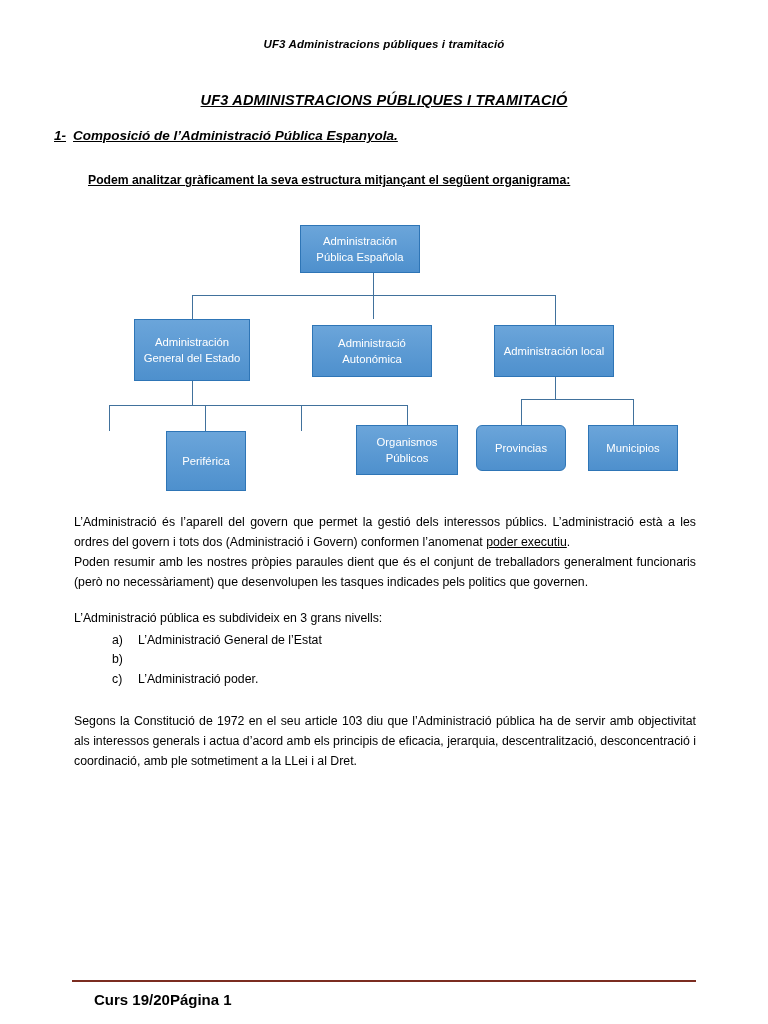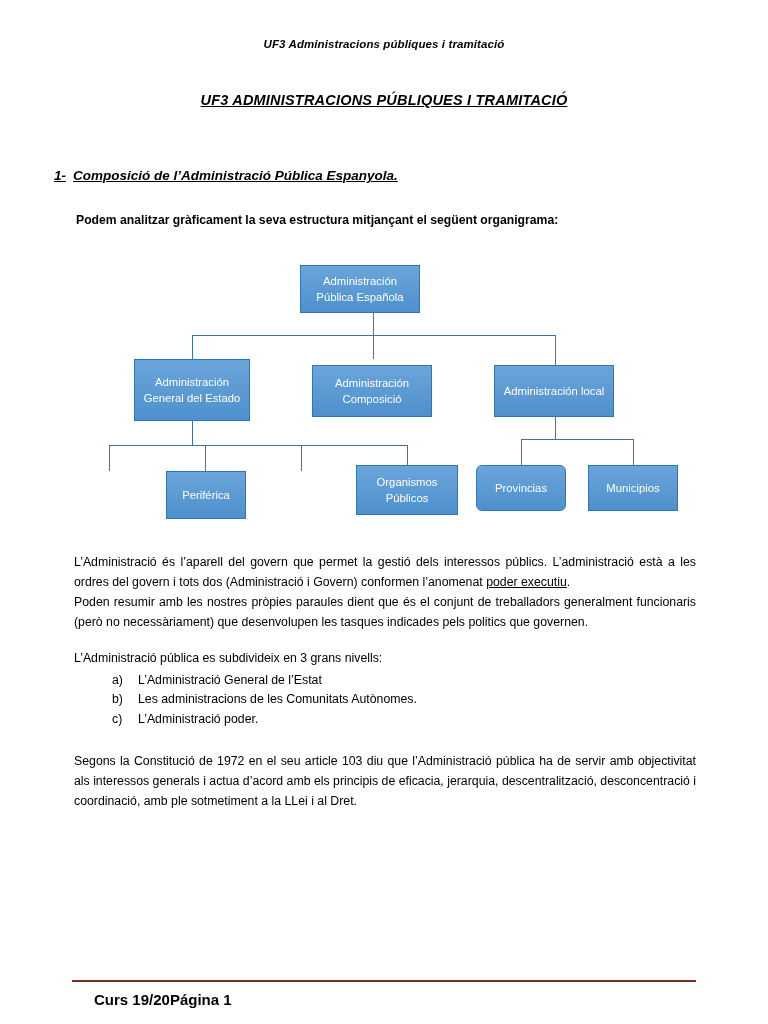--- a/index.html
+++ b/index.html
@@ -37,31 +37,32 @@
     font-size: 14.5px;
     text-decoration: underline;
     margin-top: 42px;
     letter-spacing: .2px;
   }
   .section-heading {
     font-weight: bold;
     font-style: italic;
     font-size: 13.5px;
     text-decoration: underline;
-    margin-top: 60px;
+    margin-top: 20px;
     margin-left: -18px;
   }
   .section-heading .num {
     margin-right: 7px;
   }
   .lead-line {
     font-weight: bold;
     font-size: 12.2px;
     margin-top: 30px;
-    margin-left: 4px;
+    margin-left: 16px;
+    text-decoration: underline;
   }
 
   
   .diagram {
     position: relative;
     width: 624px;
     height: 290px;
     margin-top: 20px;
   }
   .node {
@@ -146,56 +147,55 @@
 
     <div class="node" style="left:228px; top:18px; width:120px; height:48px;">Administración Pública Española</div>
 
     <div class="line v" style="left:301px; top:66px; height:22px;"></div>
     <div class="line h" style="left:120px; top:88px; width:363px;"></div>
     <div class="line v" style="left:120px; top:88px; height:24px;"></div>
     <div class="line v" style="left:301px; top:88px; height:24px;"></div>
     <div class="line v" style="left:483px; top:88px; height:30px;"></div>
 
     <div class="node" style="left:62px; top:112px; width:116px; height:62px;text-align:center;">Administración General del Estado</div>
-    <div class="node" style="left:240px; top:118px; width:120px; height:52px;">Administración Composició</div>
+    <div class="node" style="left:240px; top:118px; width:120px; height:52px;">Administració Autonómica</div>
     <div class="node" style="left:422px; top:118px; width:120px; height:52px;">Administración local</div>
 
     <div class="line v" style="left:120px; top:174px; height:24px;"></div>
     <div class="line h" style="left:37px; top:198px; width:298px;"></div>
     <div class="line v" style="left:37px; top:198px; height:26px;"></div>
     <div class="line v" style="left:133px; top:198px; height:26px;"></div>
     <div class="line v" style="left:229px; top:198px; height:26px;"></div>
     <div class="line v" style="left:335px; top:198px; height:26px;"></div>
 
     <div class="line v" style="left:483px; top:170px; height:22px;"></div>
     <div class="line h" style="left:449px; top:192px; width:112px;"></div>
     <div class="line v" style="left:449px; top:192px; height:26px;"></div>
     <div class="line v" style="left:561px; top:192px; height:26px;"></div>
 
-    <div class="node" style="left:94px; top:224px; width:80px; height:48px;">Periférica</div>
+    <div class="node" style="left:94px; top:224px; width:80px; height:60px;">Periférica</div>
     <div class="node" style="left:284px; top:218px; width:102px; height:50px;">Organismos Públicos</div>
 
     <div class="node" style="left:404px; top:218px; width:90px; height:46px;border-radius:6px;">Provincias</div>
     <div class="node" style="left:516px; top:218px; width:90px; height:46px;">Municipios</div>
   </div>
 
   <div class="para"><span>L’Administració és l’aparell del govern que permet la gestió dels interessos públics.  L’administració està a les ordres del govern i tots dos (Administració i Govern)  conformen l’anomenat </span><span class="u">poder executiu</span><span>.</span></div>
 
   <div class="para tight">Poden resumir amb les nostres pròpies paraules dient que és el conjunt de treballadors generalment funcionaris (però no necessàriament) que desenvolupen les tasques indicades pels politics que governen.</div>
 
   <div class="para">L’Administració pública es subdivideix en 3 grans nivells:</div>
 
   <ul class="list">
     <li>
         <span class="marker">a)</span>
         <span>L’Administració General de l’Estat</span>
       </li>
     <li>
         <span class="marker">b)</span>
-        <span>Les administracions de les Comunitats Autònomes.</span>
       </li>
     <li>
         <span class="marker">c)</span>
         <span>L’Administració poder.</span>
       </li>
   </ul>
 
   <div class="para" style="margin-top:22px;">Segons la Constitució de 1972 en el seu article 103 diu que l’Administració pública ha de servir amb objectivitat als interessos generals i actua d’acord amb els principis de eficacia, jerarquia, descentralització, desconcentració i coordinació, amb ple sotmetiment a la LLei i al Dret.</div>
 
   <div class="footer-rule"></div>

